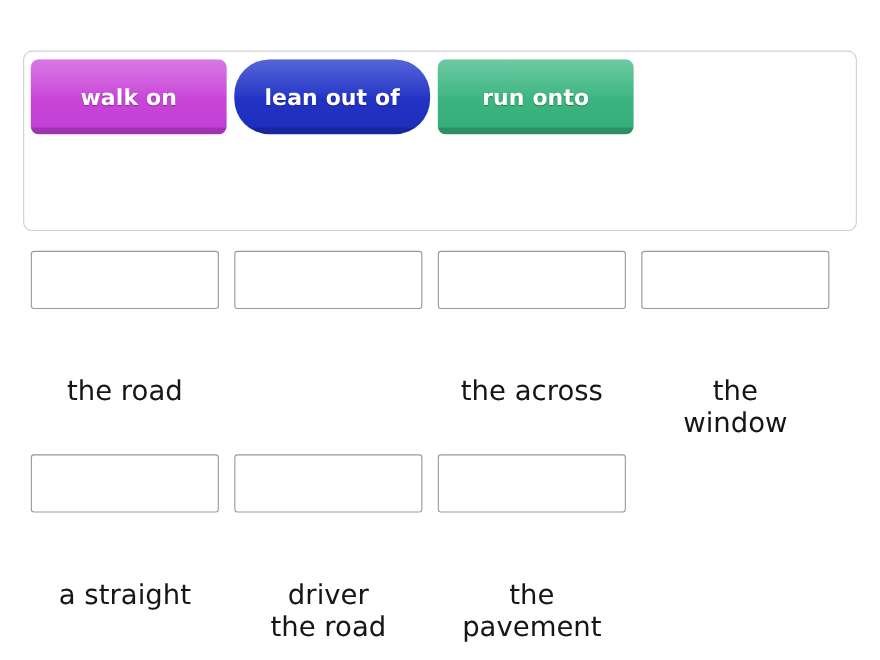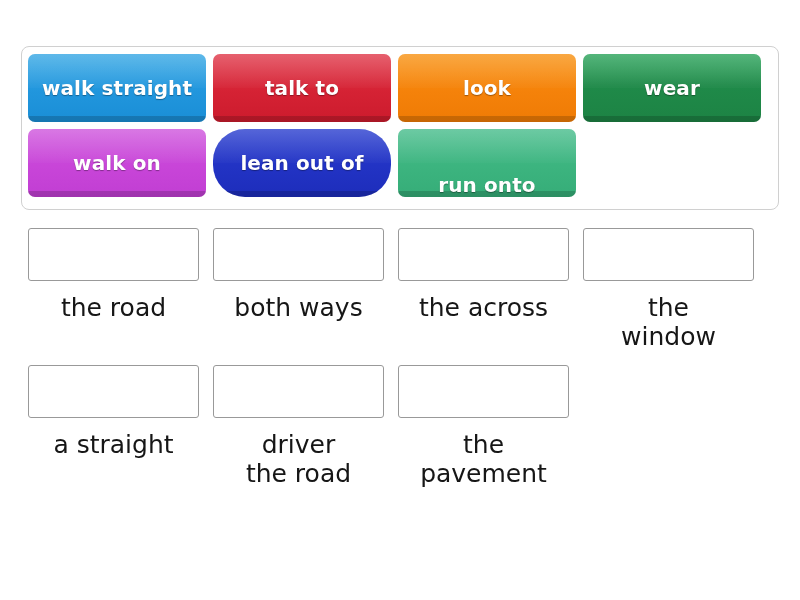--- a/index.html
+++ b/index.html
@@ -73,21 +73,21 @@
     pointer-events: none;
   }
   .tile > .tile-label { position: relative; z-index: 2; }
 
   .tile.c-blue    { background: linear-gradient(to bottom, #36a7e4 0%, #2196dd 55%, #1a8ed6 100%); }
   .tile.c-red     { background: linear-gradient(to bottom, #e0394a 0%, #d52234 55%, #cc1b2d 100%); }
   .tile.c-orange  { background: linear-gradient(to bottom, #f89213 0%, #f5820a 55%, #ef7b05 100%); }
   .tile.c-green   { background: linear-gradient(to bottom, #2aa35a 0%, #1f8a49 45%, #1d8344 100%); }
   .tile.c-magenta { background: linear-gradient(to bottom, #cf56dd 0%, #c845d8 55%, #c13ed3 100%); }
   .tile.c-navy    { background: linear-gradient(to bottom, #2b3fcf 0%, #2233c4 55%, #1d2dbb 100%); border-radius: 32px; }
-  .tile.c-teal    { background: linear-gradient(to bottom, #48bd8c 0%, #3cb47f 55%, #36ad78 100%); align-items: flex-end; }
+  .tile.c-teal    { background: linear-gradient(to bottom, #48bd8c 0%, #3cb47f 55%, #36ad78 100%); }
 
   .tile-spacer {
     width: 178px;
     height: 68px;
     margin-right: 7px;
   }
 
   
   .dropzone-grid {
     position: absolute;
@@ -98,20 +98,21 @@
   .dz-row {
     display: flex;
     margin-bottom: 13px;
   }
   .dz-cell {
     width: 185px;
     margin-right: 0;
     display: flex;
     flex-direction: column;
     align-items: center;
+    gap: 48px;
   }
   .dz-box {
     width: 171px;
     height: 53px;
     box-sizing: border-box;
     border: 1px solid #999999;
     border-radius: 3px;
     background: #ffffff;
   }
   .dz-label {
@@ -122,34 +123,20 @@
     text-align: center;
     white-space: pre-line;
     font-weight: normal;
   }
 </style>
 </head>
 <body>
 
 <div class="tile-tray">
 
-  <div class="tile-row">
-    <div class="tile c-blue">
-      <span class="tile-label">walk straight</span>
-    </div>
-    <div class="tile c-red">
-      <span class="tile-label">talk to</span>
-    </div>
-    <div class="tile c-orange">
-      <span class="tile-label">look</span>
-    </div>
-    <div class="tile c-green">
-      <span class="tile-label">wear</span>
-    </div>
-  </div>
 
   <div class="tile-row">
     <div class="tile c-magenta">
       <span class="tile-label">walk on</span>
     </div>
     <div class="tile c-navy">
       <span class="tile-label">lean out of</span>
     </div>
     <div class="tile c-teal">
       <span class="tile-label">run onto</span>
@@ -161,21 +148,20 @@
 
 <div class="dropzone-grid">
 
   <div class="dz-row">
     <div class="dz-cell">
       <div class="dz-box"></div>
       <div class="dz-label">the road</div>
     </div>
     <div class="dz-cell">
       <div class="dz-box"></div>
-      <div class="dz-label">both ways</div>
     </div>
     <div class="dz-cell">
       <div class="dz-box"></div>
       <div class="dz-label">the across</div>
     </div>
     <div class="dz-cell">
       <div class="dz-box"></div>
       <div class="dz-label">the
 window</div>
     </div>

